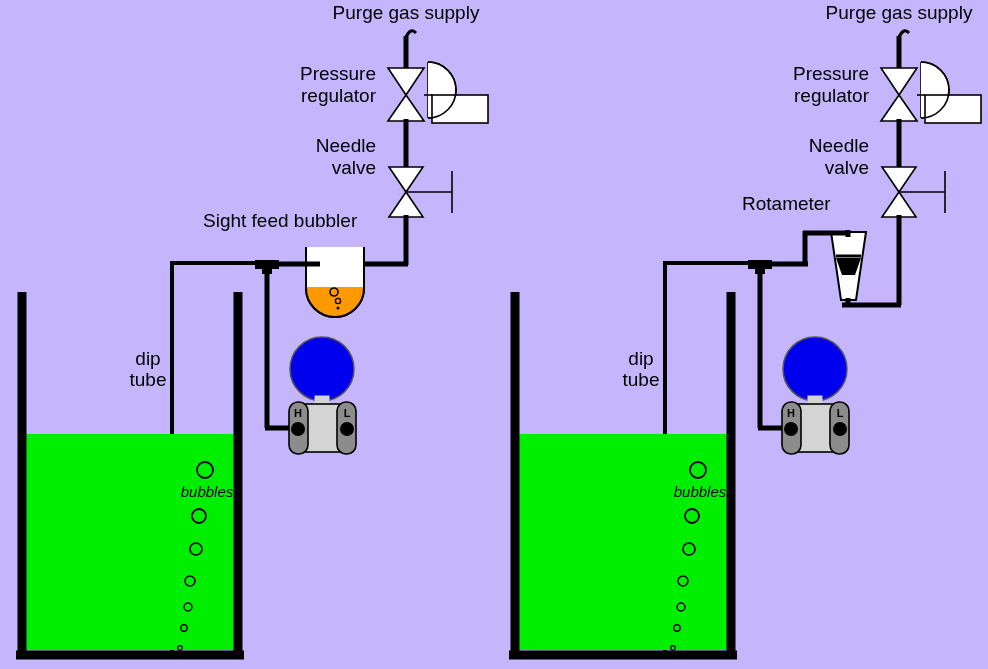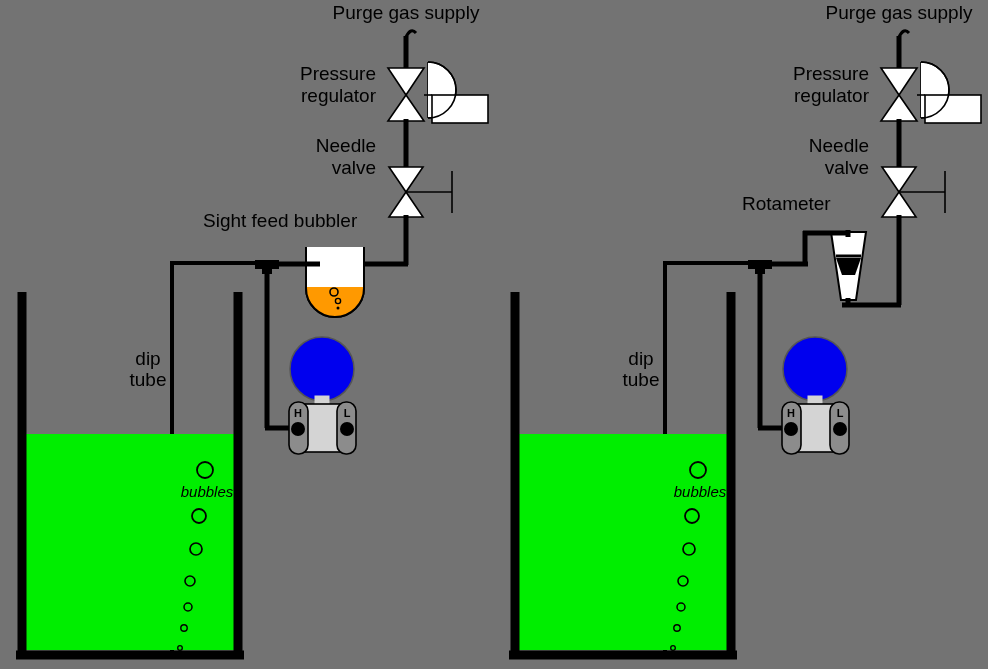--- a/index.html
+++ b/index.html
@@ -7,21 +7,21 @@
     padding: 0;
     background: #ffffff;
   }
   body {
     font-family: "Liberation Sans", sans-serif;
   }
   #stage {
     position: relative;
     width: 988px;
     height: 669px;
-    background: #737373;
+    background: #c4b5fd;
     overflow: hidden;
   }
   svg#diagram {
     display: block;
     width: 988px;
     height: 669px;
   }
   text {
     font-family: "Liberation Sans", sans-serif;
     fill: #000000;

